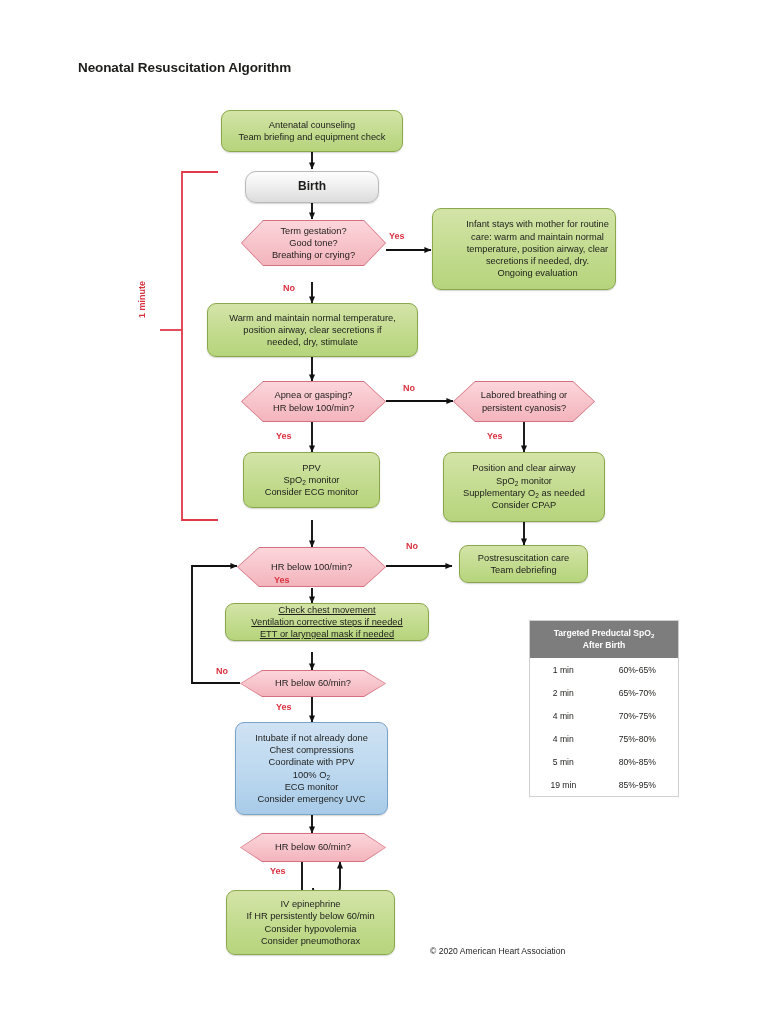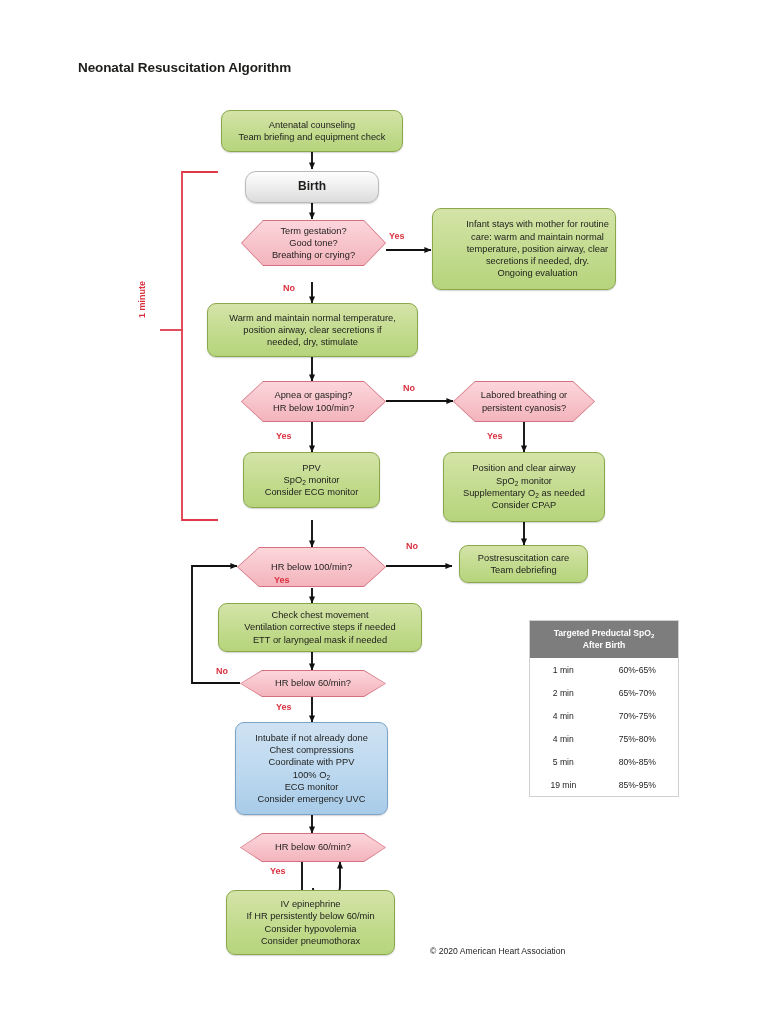--- a/index.html
+++ b/index.html
@@ -216,21 +216,21 @@
   <div class="hexwrap" style="left:237px;top:547px;width:149px;height:40px;">
     <div class="hexborder"></div>
     <div class="hexface"></div>
     <div class="hextext">HR below 100/min?</div>
   </div>
 
   <div class="node proc" style="left:459px;top:545px;width:129px;height:38px;">
     <span class="txt">Postresuscitation care<br>Team debriefing</span>
   </div>
 
-  <div class="node proc" style="left:218px;top:603px;width:204px;height:49px;">
+  <div class="node proc" style="left:225px;top:603px;width:204px;height:38px;text-decoration:underline;">
     <span class="txt">Check chest movement<br>Ventilation corrective steps if needed<br>ETT or laryngeal mask if needed</span>
   </div>
 
   <div class="hexwrap" style="left:240px;top:670px;width:146px;height:27px;">
     <div class="hexborder"></div>
     <div class="hexface"></div>
     <div class="hextext">HR below 60/min?</div>
   </div>
 
   <div class="node proc-blue" style="left:235px;top:722px;width:153px;height:93px;">

